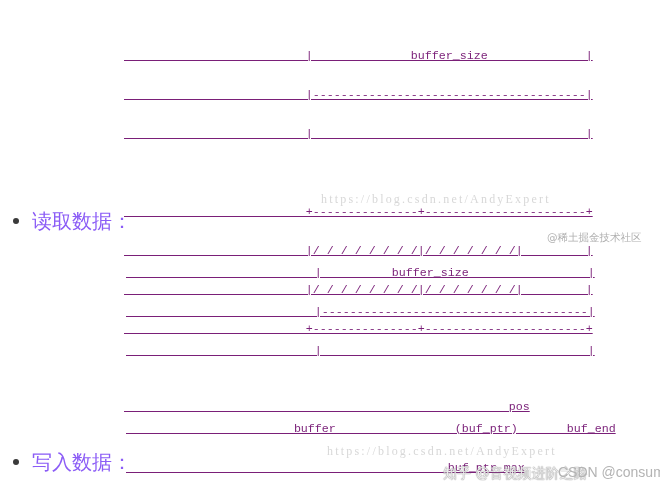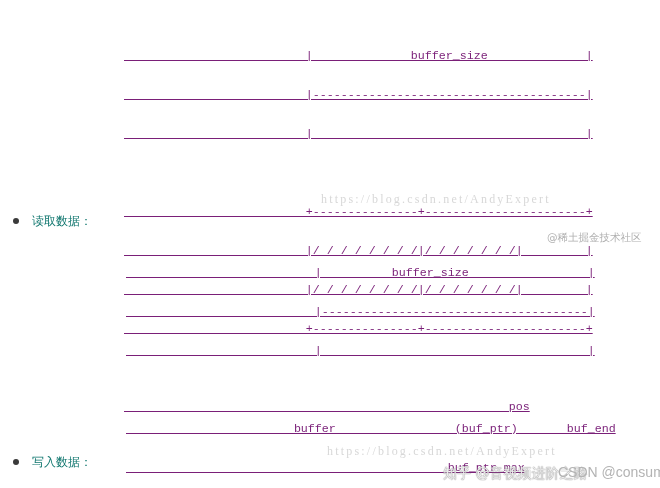--- a/index.html
+++ b/index.html
@@ -19,21 +19,21 @@
     #read-diagram { left: 124px; top: 24px; }
     #write-diagram { left: 126px; top: 241px; }
 
     .bullet-item { position: absolute; left: 0; height: 22px; width: 130px; }
     .bullet-dot {
       position: absolute; left: 13px; top: 8px;
       width: 6px; height: 6px; border-radius: 50%; background: #3a3a3a;
     }
     .bullet-text {
       position: absolute; left: 32px; top: 0; line-height: 22px;
-      font-family: "DejaVu Sans", sans-serif; font-size: 12px; color: #0f766e;
+      font-family: "DejaVu Sans", sans-serif; font-size: 20px; color: #8b5cf6;
       white-space: nowrap;
     }
     #bullet-read { top: 210px; }
     #bullet-write { top: 451px; }
 
     .wm { position: absolute; white-space: nowrap; pointer-events: none; }
     .wm-url {
       font-family: "Liberation Serif", "DejaVu Serif", serif;
       font-size: 12px; letter-spacing: 2.2px; color: rgba(140,140,140,0.35);
     }

